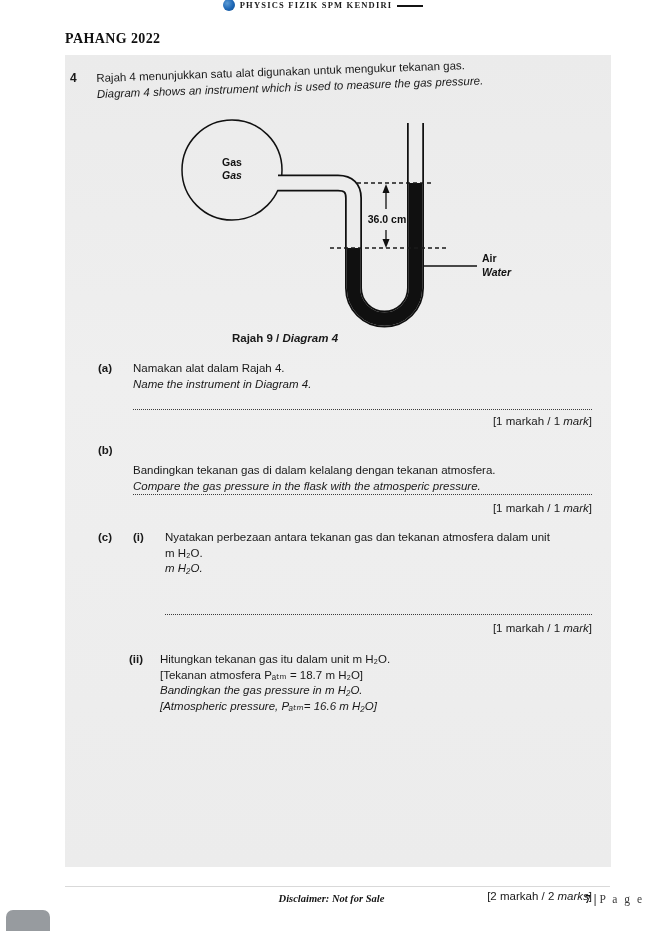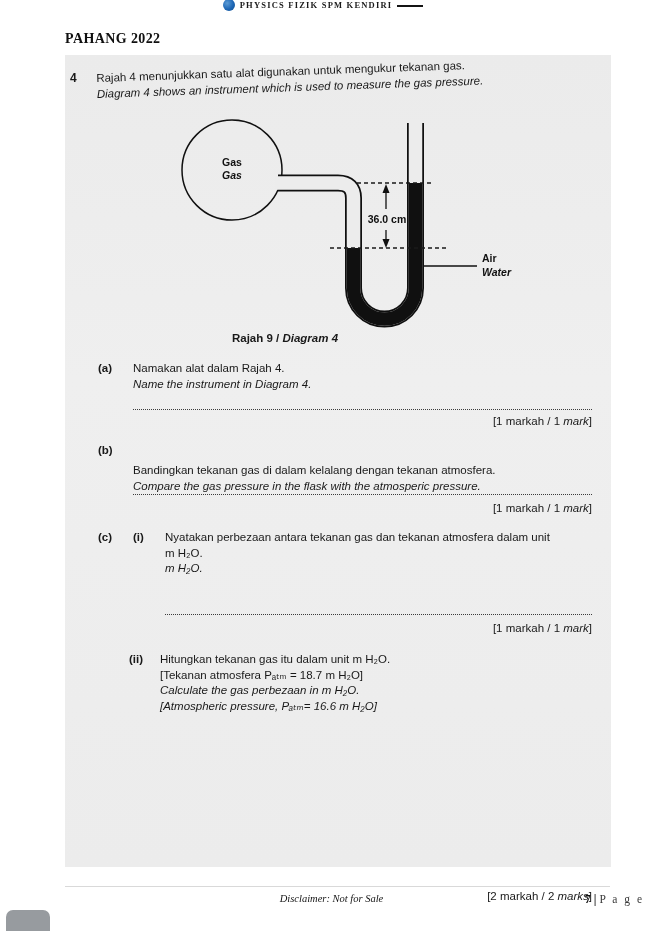--- a/index.html
+++ b/index.html
@@ -28,21 +28,21 @@
   .caption .en{font-style:italic;}
   .part-label{position:absolute;font-weight:700;}
   .part-text{position:absolute;}
   .part-text .en{font-style:italic;}
   .it{font-style:italic;}
   .dots{position:absolute;height:0;border-bottom:1.5px dotted #3c3c3c;}
   .marks{position:absolute;right:19px;text-align:right;}
   
   .footer-rule{position:absolute;left:65px;top:886px;width:545px;height:1px;background:#d9d9d9;}
   .footer-disclaimer{position:absolute;left:17px;right:0;top:893px;text-align:center;
-    font-family:"Liberation Serif","DejaVu Serif",serif;font-style:italic;font-weight:400;font-size:10.5px;color:#141414;}
+    font-family:"Liberation Serif","DejaVu Serif",serif;font-style:italic;font-weight:700;font-size:10.5px;color:#141414;}
   .footer-page{position:absolute;right:2px;top:892px;font-family:"Liberation Serif","DejaVu Serif",serif;font-size:11.5px;color:#222;white-space:nowrap;}
   .footer-page .num{font-weight:700;font-size:12px;color:#0f0f0f;}
   .footer-page .word{letter-spacing:2px;color:#3a3a3a;margin-left:3px;}
   .corner-chip{position:absolute;left:6px;top:910px;width:44px;height:28px;background:#979b9f;border-radius:7px;}
 </style>
 </head>
 <body>
 
 <div class="page">
 
@@ -117,21 +117,21 @@
       <div class="ms">m H₂O.</div>
       <div class="en">m H₂O.</div>
     </div>
     <div class="dots" style="left:100px;top:559px;width:427px;"></div>
     <div class="marks" style="top:566px;"><span>[1 markah / 1 </span><span class="it">mark</span><span>]</span></div>
 
     <div class="part-label" style="left:64px;top:597px;">(ii)</div>
     <div class="part-text" style="left:95px;top:597px;width:445px;">
       <div class="ms">Hitungkan tekanan gas itu dalam unit m H₂O.</div>
       <div class="ms">[Tekanan atmosfera Pₐₜₘ = 18.7 m H₂O]</div>
-      <div class="en">Calculate the gas perbezaan in m H₂O.</div>
+      <div class="en">Bandingkan the gas pressure in m H₂O.</div>
       <div class="en">[Atmospheric pressure, Pₐₜₘ= 16.6 m H₂O]</div>
     </div>
     <div class="marks" style="top:834px;"><span>[2 markah / 2 </span><span class="it">marks</span><span>]</span></div>
 
   </div>
 
   <div class="footer-rule"></div>
   <div class="footer-disclaimer">Disclaimer: Not for Sale</div>
   <div class="footer-page"><span class="num">7 |</span><span class="word">P a g e</span></div>
 

